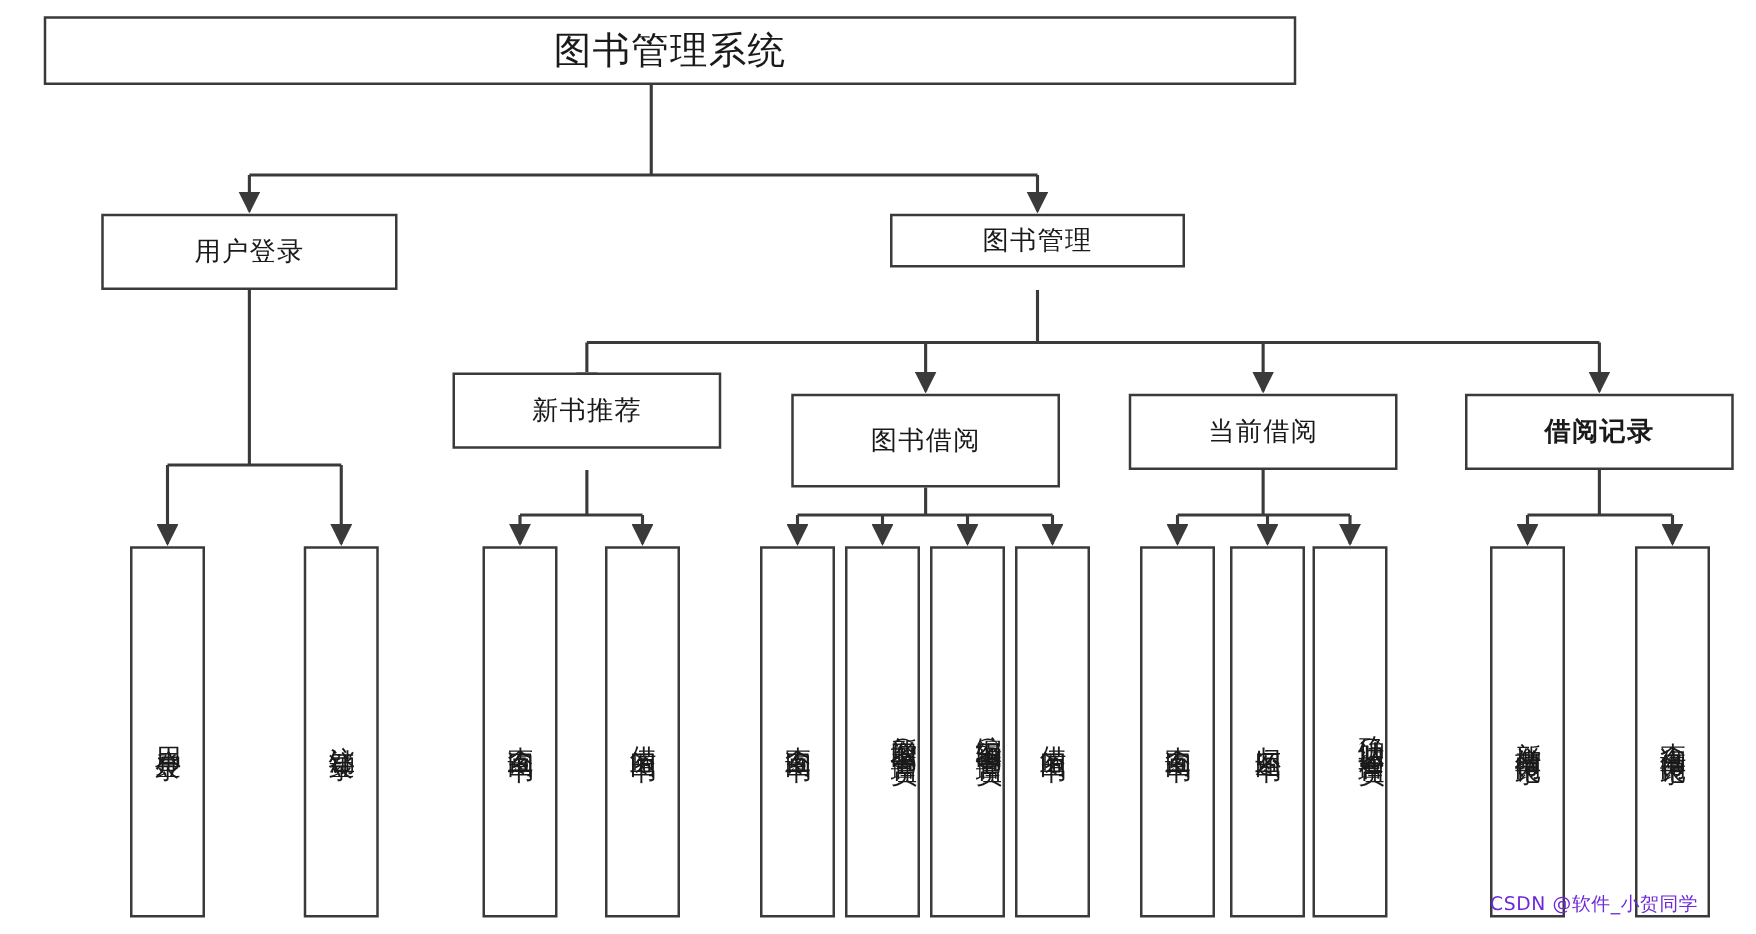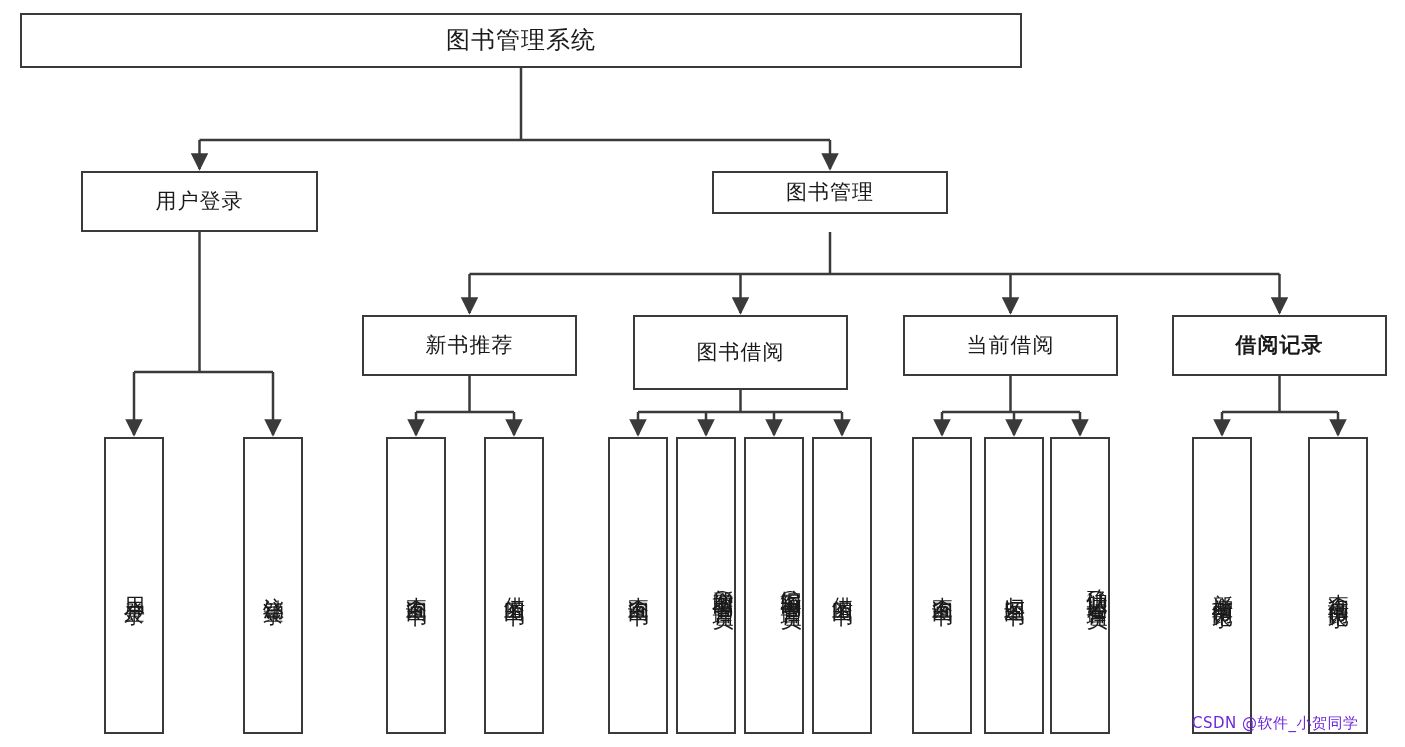--- a/index.html
+++ b/index.html
@@ -36,22 +36,23 @@
     align-items: center;
     justify-content: center;
     text-align: center;
     line-height: 1.1;
   }
   .node-h {
     font-size: 21px;
     letter-spacing: 1px;
   }
   .node-root {
-    font-size: 24px;
+    font-size: 30px;
     letter-spacing: 1px;
+    margin-left: 15px;
   }
   .node-v {
     writing-mode: vertical-rl;
     text-orientation: upright;
     font-size: 21px;
     letter-spacing: 3px;
     padding: 4px 0;
   }
   .node-v.fit-top {
     align-items: flex-start;
@@ -118,21 +119,21 @@
 
   <div id="nodes-level2">
       <div class="node node-h" style="left: 81px; top: 171px; width: 237px; height: 61px;">
         <span>用户登录</span>
       </div>
       <div class="node node-h" style="left: 712px; top: 171px; width: 236px; height: 43px;">
         <span>图书管理</span>
       </div>
     </div>
   <div id="nodes-level3">
-      <div class="node node-h" style="left: 362px; top: 315px; width: 215px; height: 61px;">
+      <div class="node node-h" style="left: 362px; top: 298px; width: 215px; height: 61px;">
         <span>新书推荐</span>
       </div>
       <div class="node node-h" style="left: 633px; top: 315px; width: 215px; height: 75px;">
         <span>图书借阅</span>
       </div>
       <div class="node node-h" style="left: 903px; top: 315px; width: 215px; height: 61px;">
         <span>当前借阅</span>
       </div>
       <div class="node node-h" style="left: 1172px; top: 315px; width: 215px; height: 61px; font-weight: bold;">
         <span>借阅记录</span>

